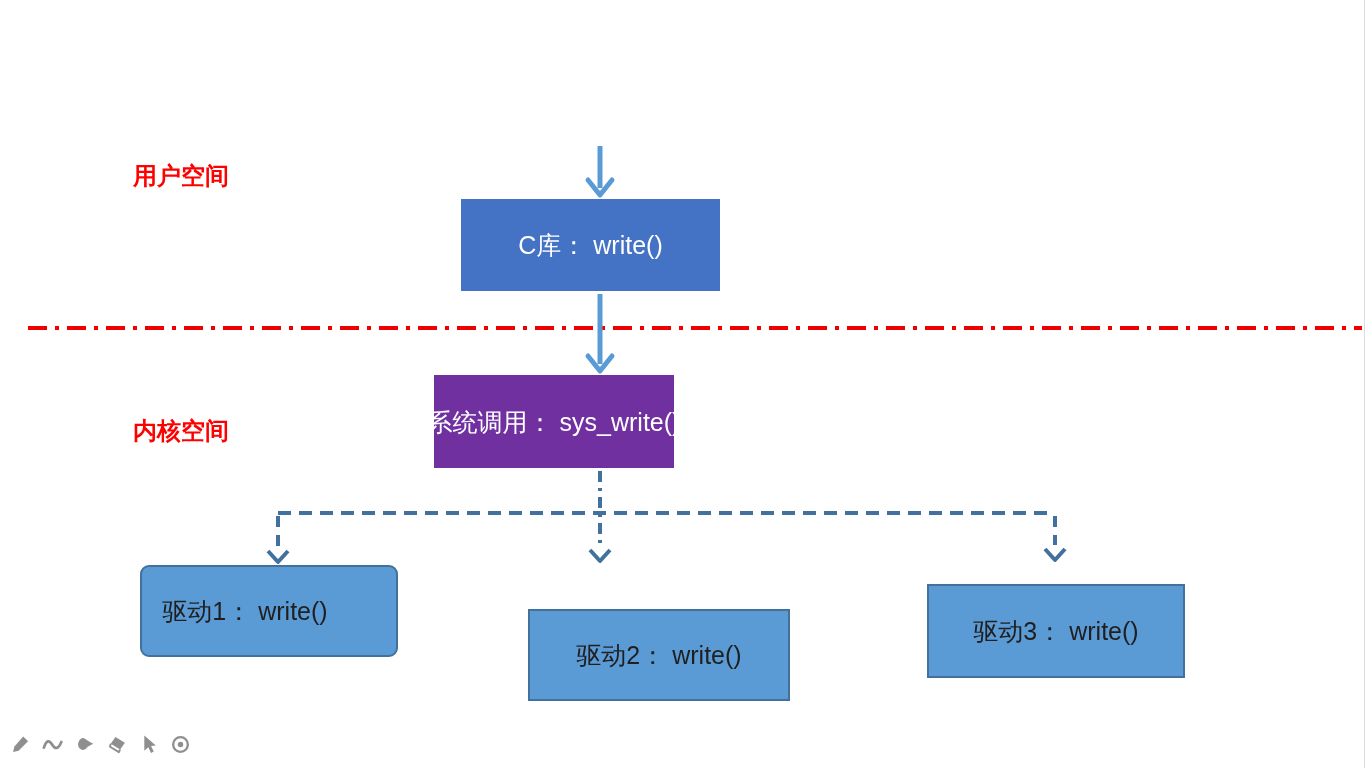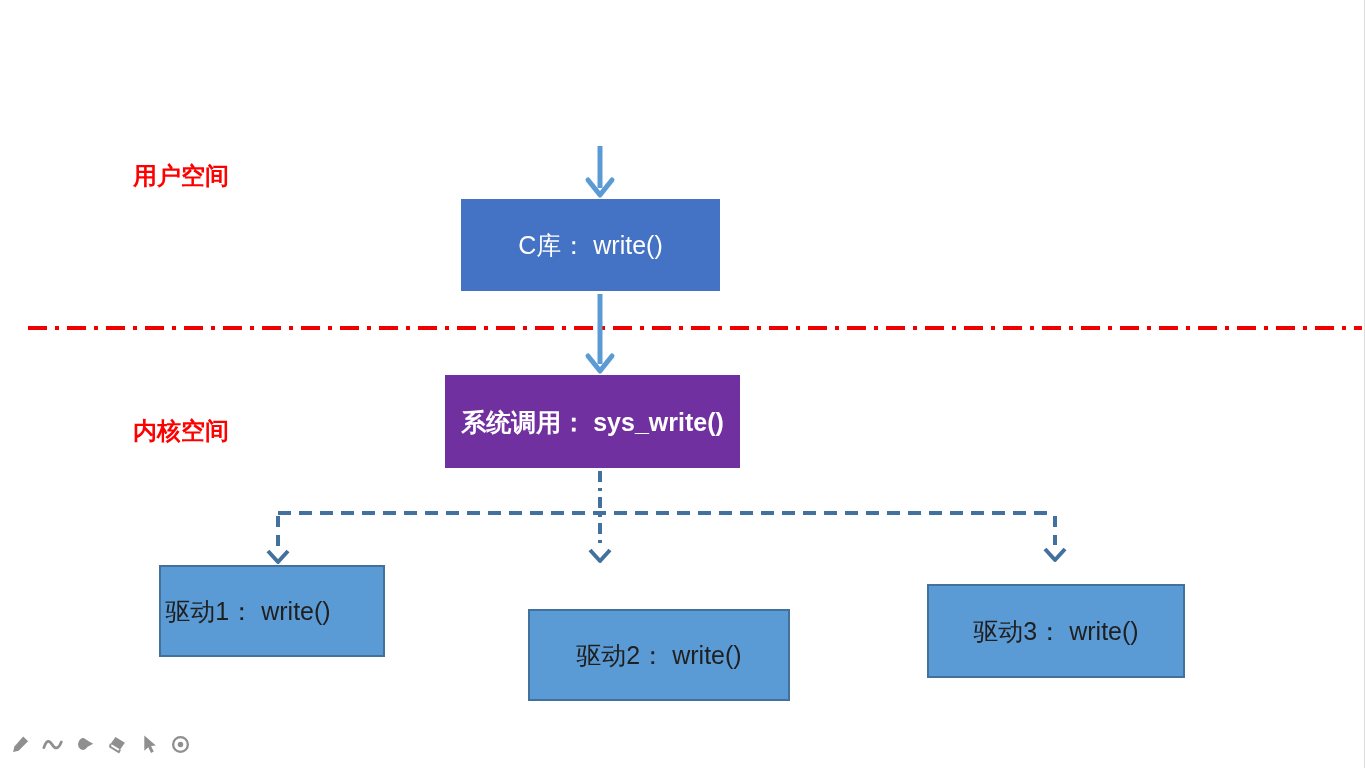--- a/index.html
+++ b/index.html
@@ -35,30 +35,30 @@
   }
   .node-app {
     left: 471px; top: 48px; width: 259px; height: 95px;
     background: var(--app_green); color: var(--node_text_light);
   }
   .node-clib {
     left: 461px; top: 199px; width: 259px; height: 92px;
     background: var(--clib_blue); color: var(--node_text_light);
   }
   .node-syscall {
-    left: 445px; top: 375px; width: 295px; height: 93px;
-    background: var(--syscall_purple); color: var(--node_text_light); font-weight: bold;
+    left: 434px; top: 375px; width: 240px; height: 93px;
+    background: var(--syscall_purple); color: var(--node_text_light);
   }
   .node-driver {
     background: var(--driver_fill);
     border: 2px solid var(--driver_border);
     color: var(--driver_text);
     box-sizing: border-box;
   }
-  .node-d1 { left: 159px; top: 565px; width: 226px; height: 92px; }
+  .node-d1 { left: 140px; top: 565px; width: 258px; height: 92px; border-radius: 9px; }
   .node-d1 .lbl { transform: translateX(-24px); }
   .node-d2 { left: 528px; top: 565px; width: 262px; height: 92px; margin-top: 44px; }
   .node-d3 { left: 927px; top: 563px; width: 258px; height: 94px; margin-top: 21px; }
   .space-label {
     position: absolute;
     left: 133px;
     font-size: 24px;
     font-weight: bold;
     color: var(--label_red);
     white-space: nowrap;

